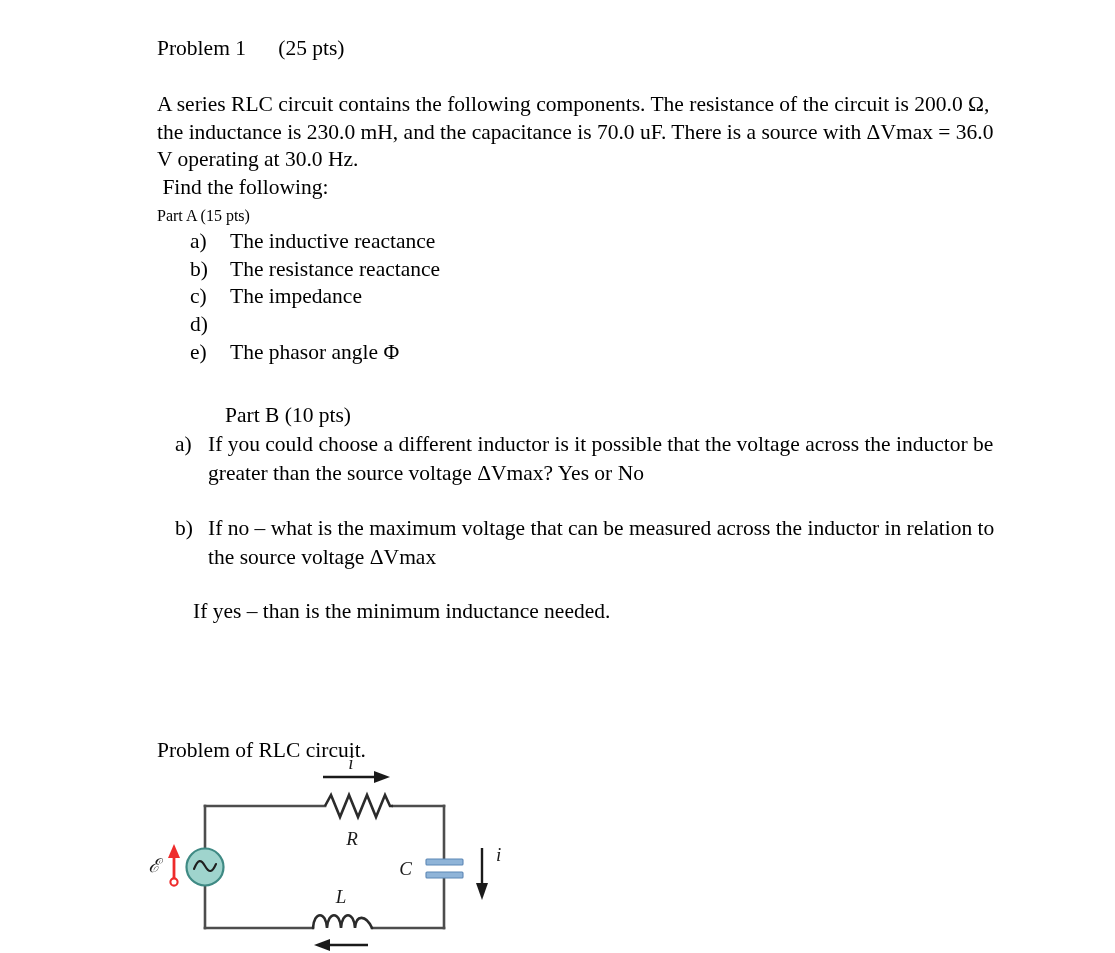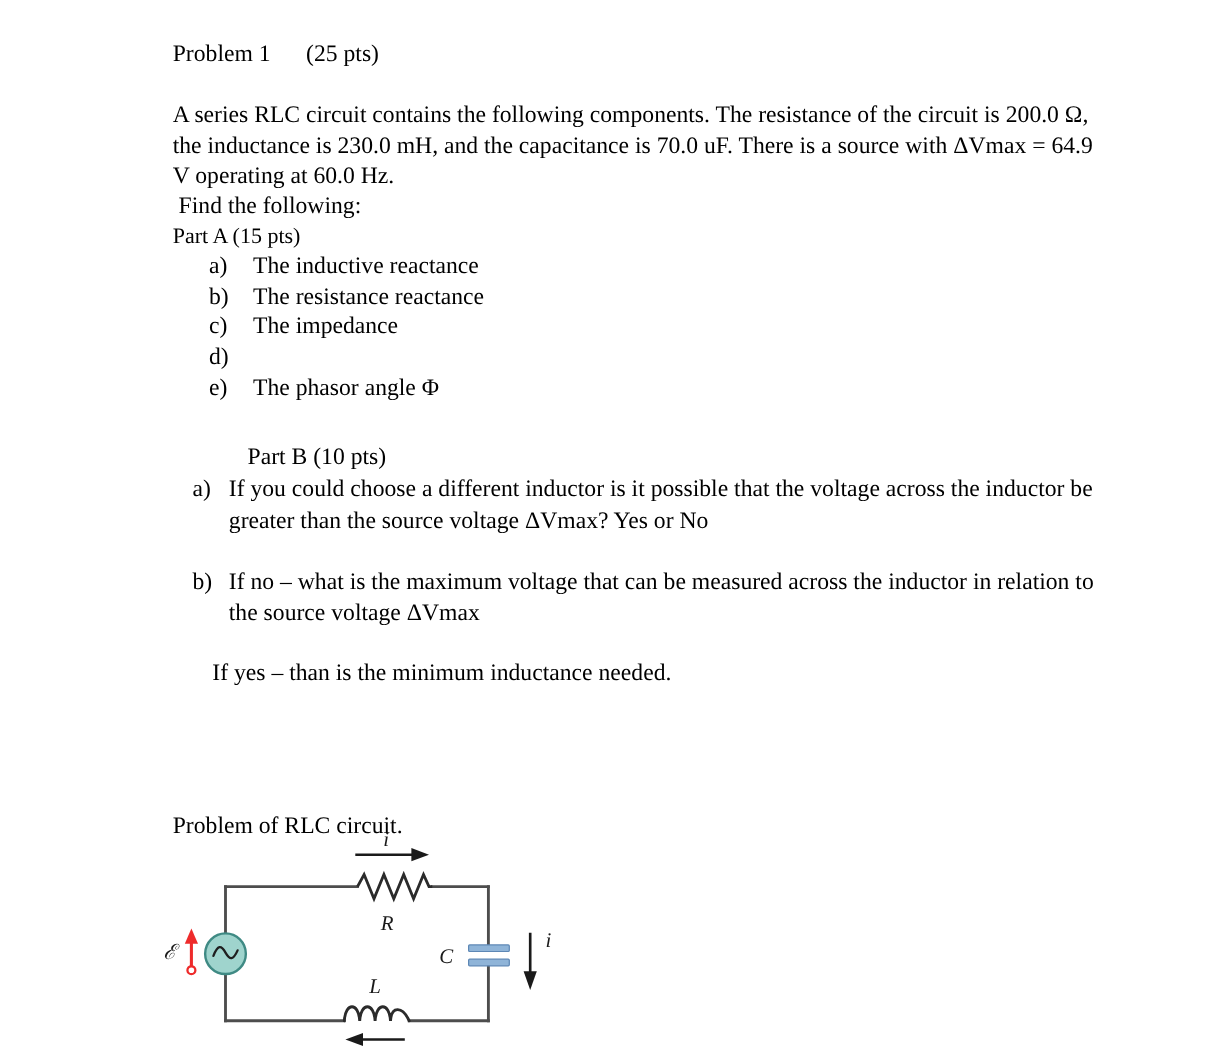--- a/index.html
+++ b/index.html
@@ -49,21 +49,21 @@
     left: 157px;
     top: 174px;
     font-size: 21.5px;
     line-height: 27.5px;
     white-space: pre;
   }
   .part-a-head {
     position: absolute;
     left: 157px;
     top: 202px;
-    font-size: 20px;
+    font-size: 16px;
     line-height: 27.5px;
     white-space: pre;
   }
 
   
   ol.alpha-list {
     position: absolute;
     left: 190px;
     top: 228px;
     margin: 0;
@@ -148,21 +148,21 @@
   }
 </style>
 </head>
 <body>
 
 <div id="page">
 
   <div class="problem-header">Problem 1      (25 pts)</div>
 
   <div class="body-text">
-    <p>A series RLC circuit contains the following components. The resistance of the circuit is 200.0 Ω, the inductance is 230.0 mH, and the capacitance is 70.0 uF.  There is a source with ΔVmax = 64.9 V operating at 60.0 Hz.</p>
+    <p>A series RLC circuit contains the following components. The resistance of the circuit is 200.0 Ω, the inductance is 230.0 mH, and the capacitance is 70.0 uF.  There is a source with ΔVmax = 36.0 V operating at 30.0 Hz.</p>
   </div>
 
   <div class="find-line"> Find the following:</div>
 
   <div class="part-a-head">Part A (15 pts)</div>
 
   <ol class="alpha-list">
     <li>
       <span class="marker">a)</span>
       <span class="txt">The inductive reactance</span>

